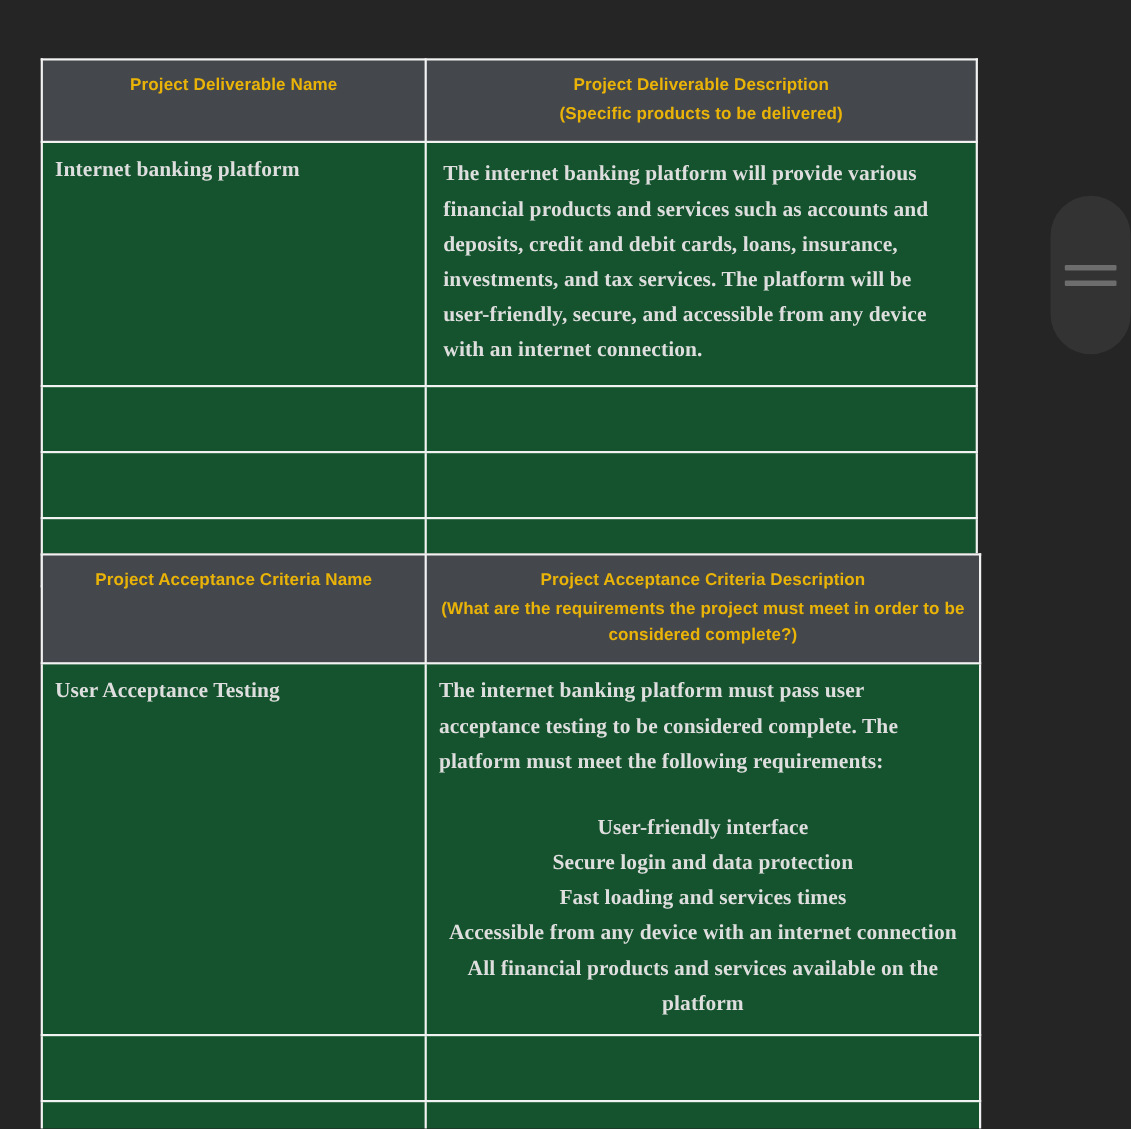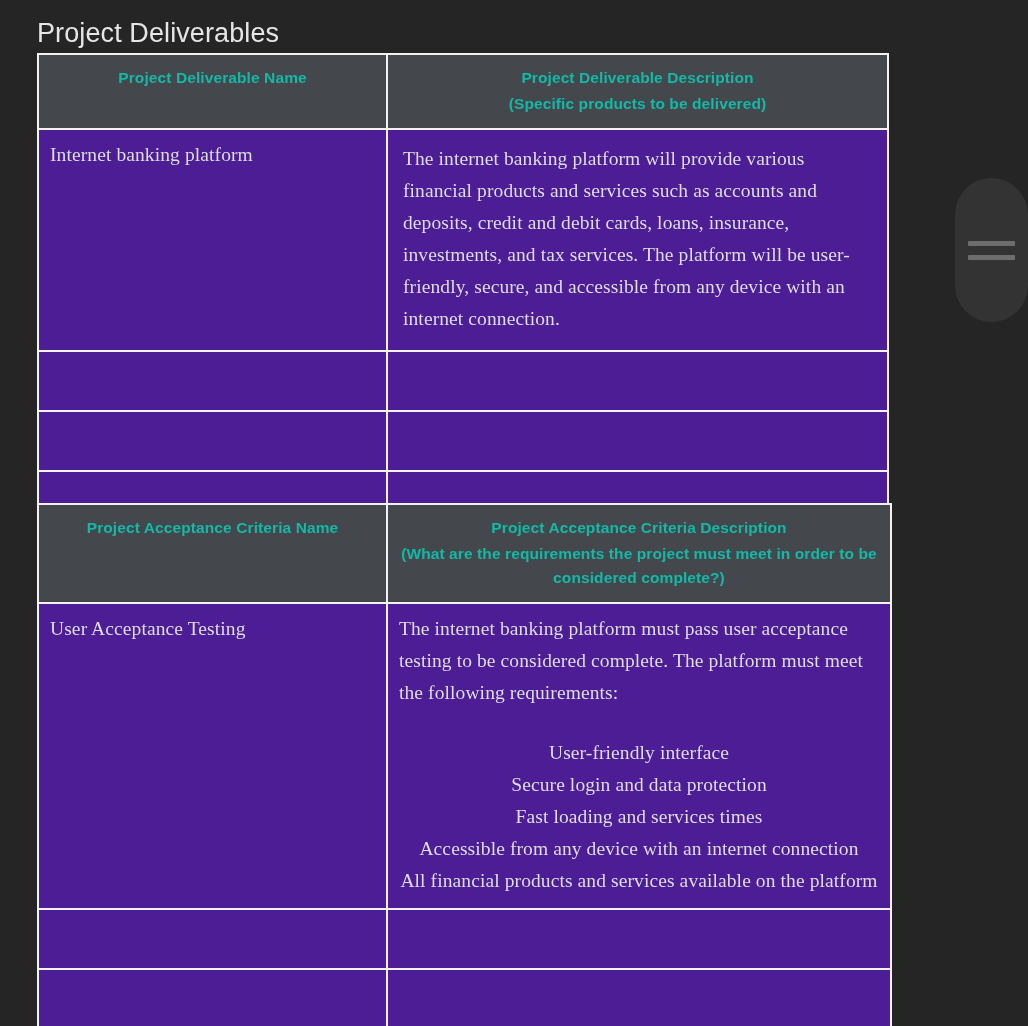--- a/index.html
+++ b/index.html
@@ -54,21 +54,22 @@
     border-collapse: collapse;
     table-layout: fixed;
     background: #252525;
   }
 
   .doc-table td,
   .doc-table th {
     border: 2px solid #f2f2f2;
     vertical-align: top;
     padding: 0;
-    background: #4c1d95;
+    background: #14532d;
+    font-weight: bold;
   }
 
   .doc-table .col-name  { width: 349px; }
   .doc-table .col-desc  { width: 501px; }
 
   #table-deliverables {
     left: 37px;
     top: 53px;
     width: 850px;
   }
@@ -81,21 +82,21 @@
   #table-acceptance .col-name { width: 349px; }
   #table-acceptance .col-desc { width: 504px; }
 
   
   .doc-table thead th {
     background: #44484c;
     text-align: center;
     font-family: "Liberation Sans", sans-serif;
     font-weight: bold;
     font-size: 15.5px;
-    color: #14b8a6;
+    color: #eab308;
     letter-spacing: 0.1px;
     padding: 11px 10px 12px 10px;
     line-height: 1.55;
   }
   .doc-table thead th .hdr-line1 { display: block; }
   .doc-table thead th .hdr-line2 { display: block; margin-top: 2px; }
 
   .hdr-name-cell {
     vertical-align: top !important;
   }
@@ -162,21 +163,20 @@
     height: 5px;
     background: #6d6d6d;
     border-radius: 1px;
   }
 </style>
 </head>
 <body>
 
 <div class="page">
 
-  <h2 class="section-heading" id="heading-deliverables">Project Deliverables</h2>
 
   <table class="doc-table" id="table-deliverables">
     <colgroup>
       <col class="col-name">
       <col class="col-desc">
     </colgroup>
     <thead>
       <tr>
         <th class="hdr-name-cell">
           <span class="hdr-line1">Project Deliverable Name</span>

